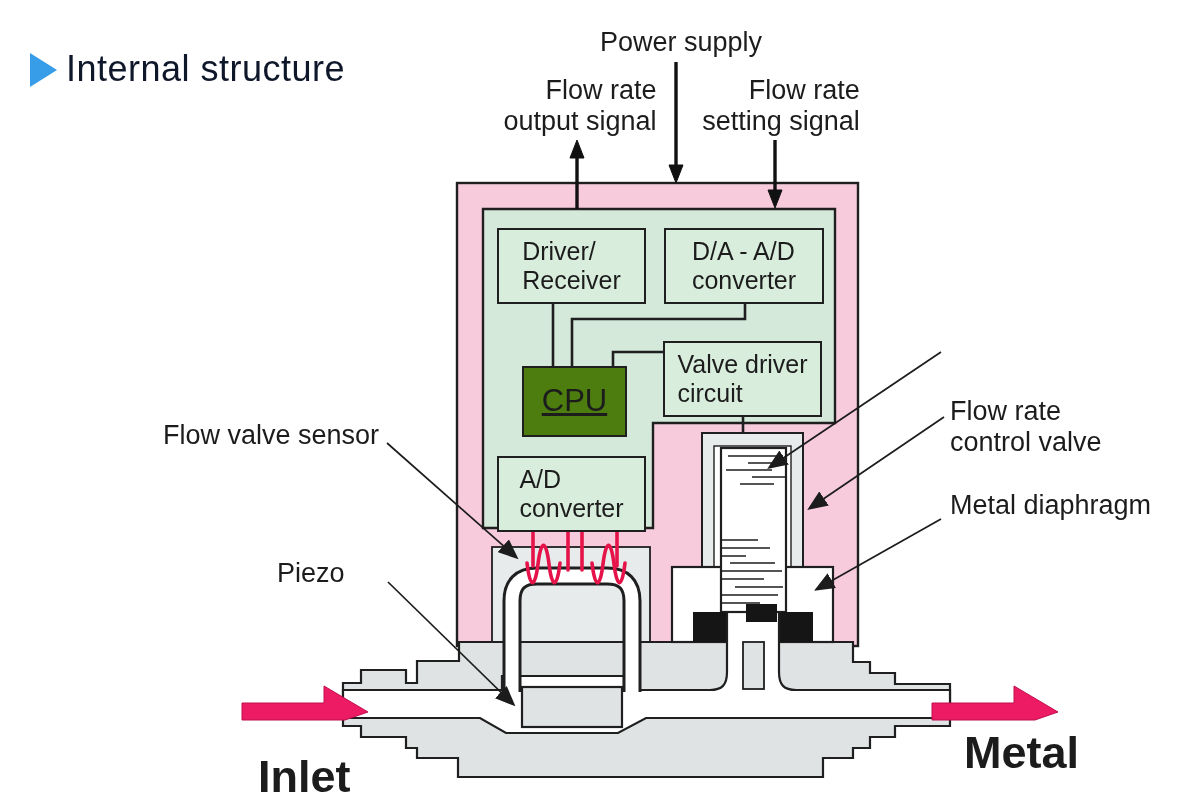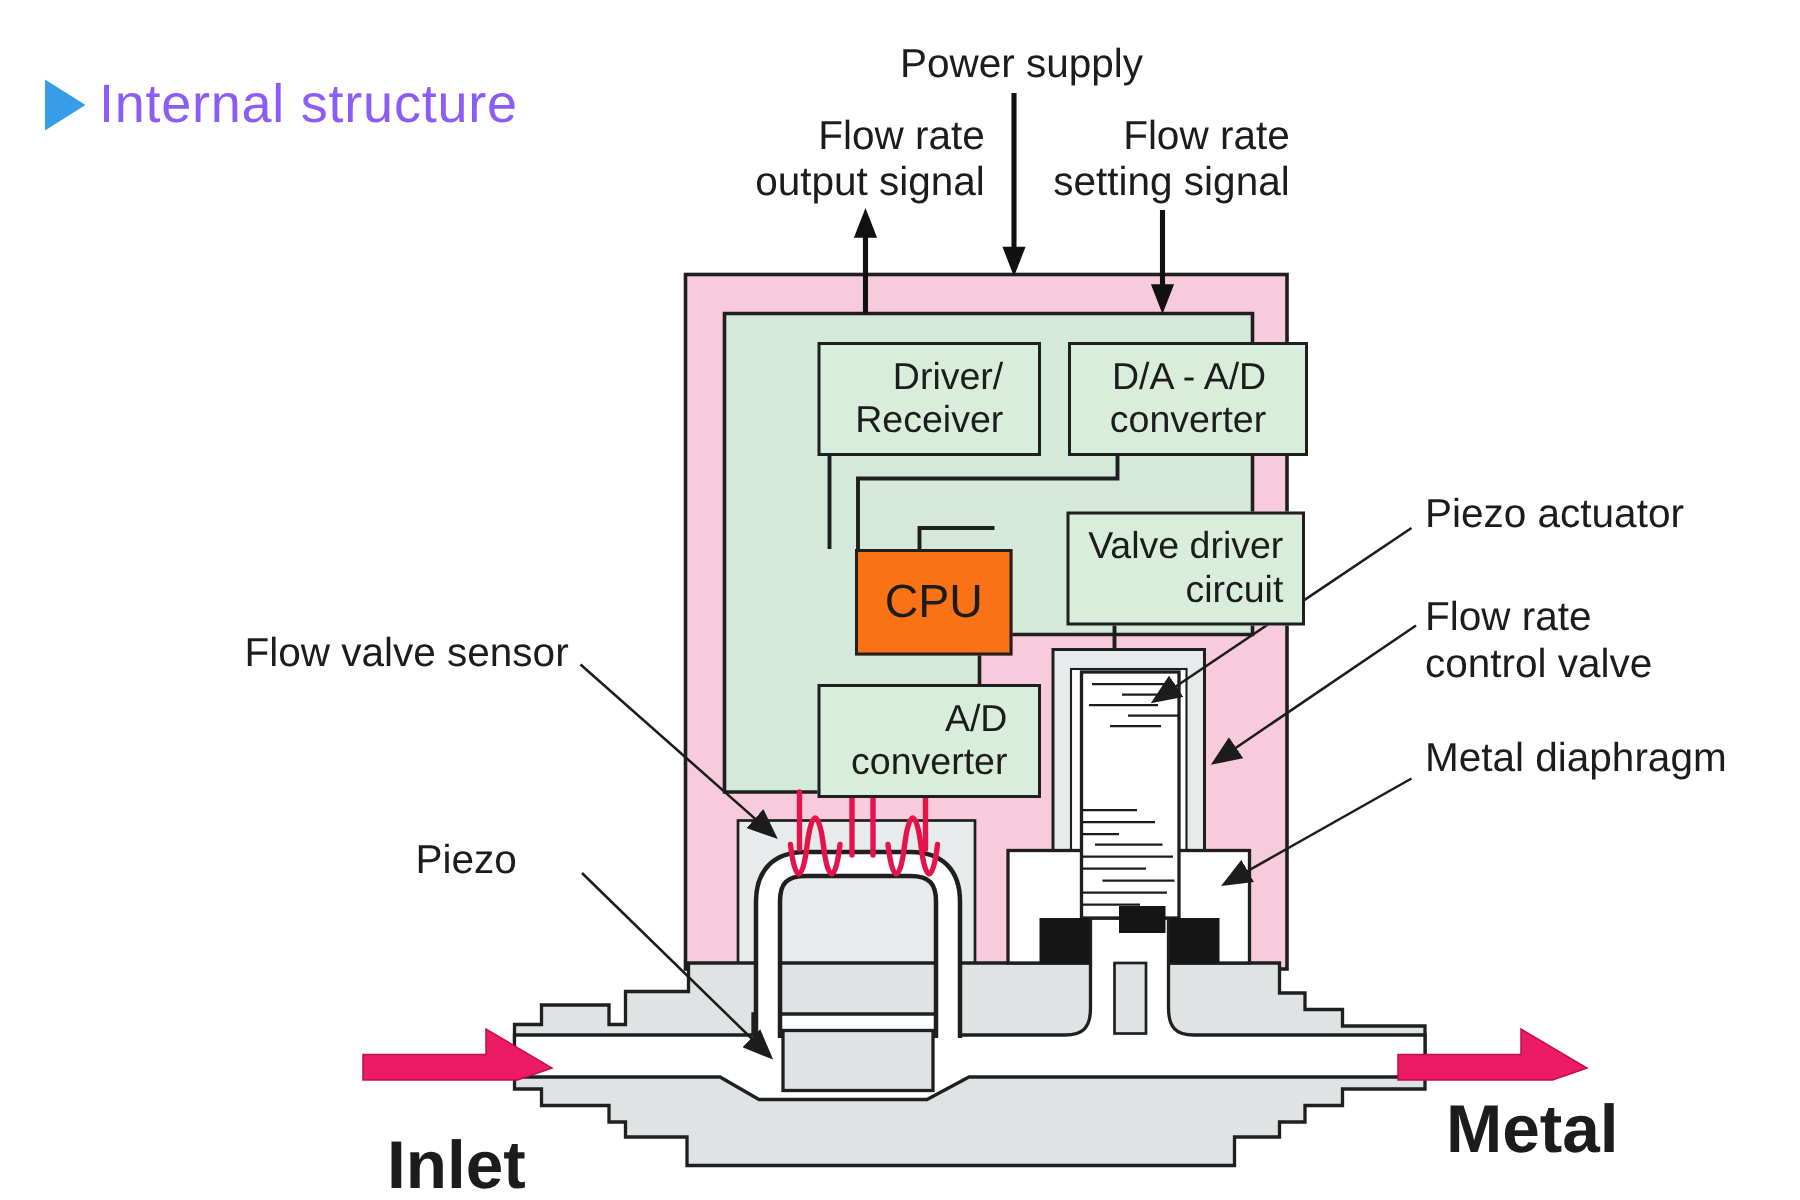--- a/index.html
+++ b/index.html
@@ -2,27 +2,27 @@
 <html><head>
 <meta charset="utf-8">
 <style>
   html,body{margin:0;padding:0;background:#fff;}
   .stage{position:relative;width:1200px;height:800px;background:#ffffff;overflow:hidden;
          font-family:"Liberation Sans", sans-serif;color:#1c1c1c;}
   .stage svg{position:absolute;left:0;top:0;}
   .lbl{position:absolute;white-space:pre-line;line-height:1.16;}
   .center{transform:translateX(-50%);text-align:right;}
   .t27{font-size:27px;}
-  .title{position:absolute;left:66px;top:48px;font-size:36px;color:#8b5cf6;letter-spacing:.5px;}
+  .title{position:absolute;left:66px;top:48px;font-size:36px;color:#0f172a;letter-spacing:.5px;}
   .tri{position:absolute;left:30px;top:53px;width:0;height:0;
        border-left:27px solid #389de8;border-top:17px solid transparent;border-bottom:17px solid transparent;}
   .box{position:absolute;border:2.4px solid #1f1f1f;background:#d9eddd;
-       display:flex;align-items:center;justify-content:center;text-align:right;
-       font-size:25px;line-height:1.18;white-space:pre-line;margin-left:48px;}
-  .cpu{background:#f97316;font-size:31px;}
+       display:flex;align-items:center;justify-content:center;text-align:left;
+       font-size:25px;line-height:1.18;white-space:pre-line;}
+  .cpu{background:#4d7c0f;font-size:31px;text-decoration:underline;}
   .flowword{position:absolute;font-weight:bold;font-size:45px;}
 </style>
 </head>
 <body>
 
 <div class="stage">
 
   <svg width="1200" height="800" viewBox="0 0 1200 800">
     <defs>
       <marker id="ah" markerWidth="12" markerHeight="10" refX="10" refY="5" orient="auto">
@@ -131,21 +131,20 @@
 converter</div>
 
   <div class="lbl center t27" style="left:681px;top:27px;">Power supply</div>
   <div class="lbl center t27" style="left:580px;top:75px;">Flow rate
 output signal</div>
   <div class="lbl center t27" style="left:781px;top:75px;">Flow rate
 setting signal</div>
 
   <div class="lbl t27" style="left:163px;top:420px;">Flow valve sensor</div>
   <div class="lbl t27" style="left:277px;top:558px;">Piezo</div>
-  <div class="lbl t27" style="left:950px;top:327px;">Piezo actuator</div>
   <div class="lbl t27" style="left:950px;top:396px;">Flow rate
 control valve</div>
   <div class="lbl t27" style="left:950px;top:490px;">Metal diaphragm</div>
 
   <div class="flowword" style="left:234px;top:751px;margin-left:24px;">Inlet</div>
   <div class="flowword" style="left:964px;top:727px;">Metal</div>
 
 </div>
 
 </body></html>

